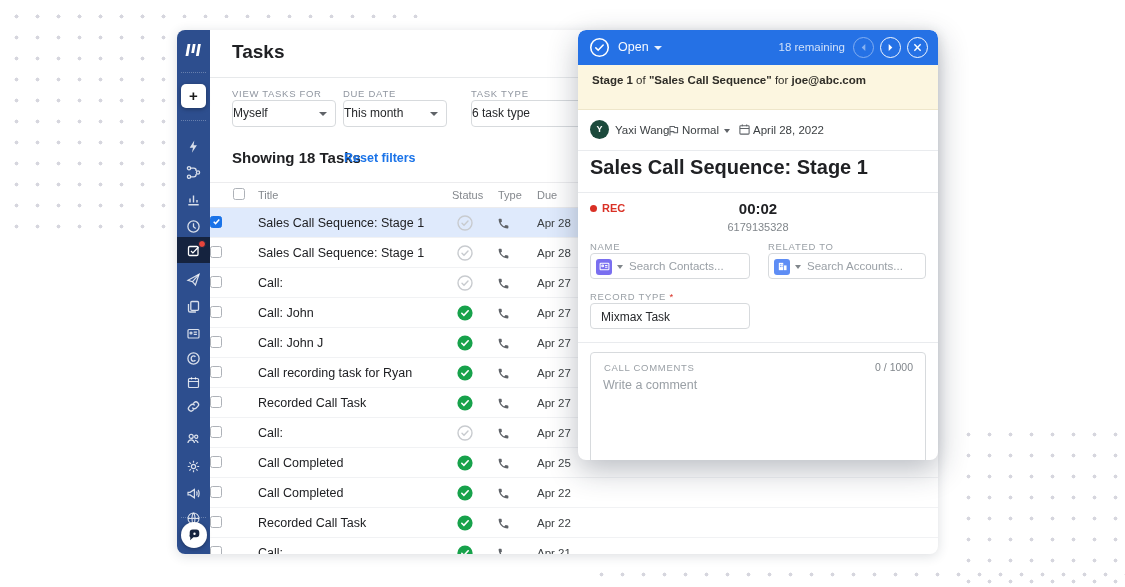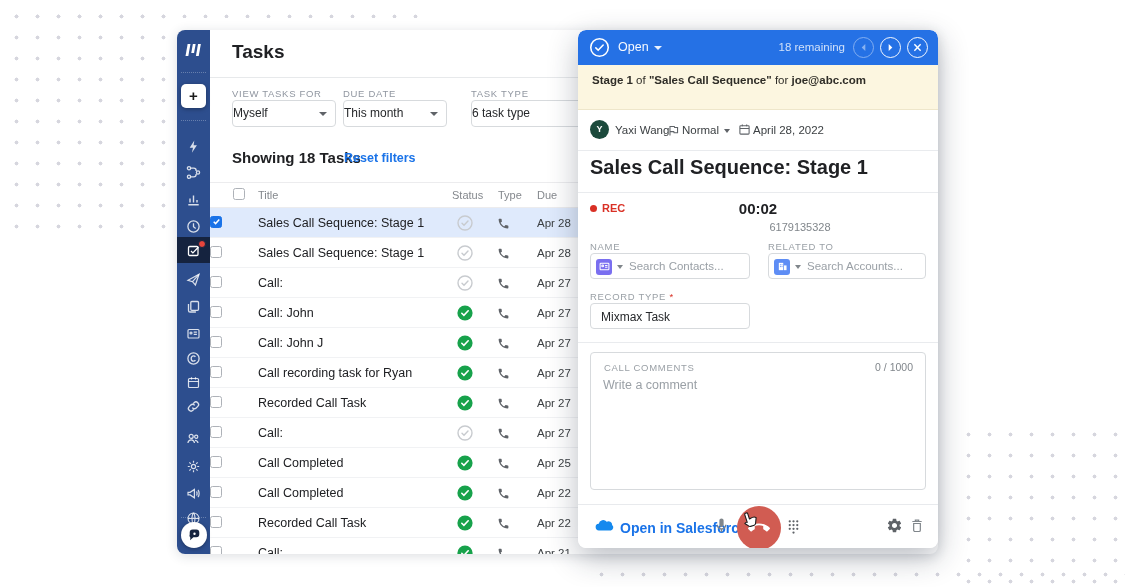--- a/index.html
+++ b/index.html
@@ -48,21 +48,21 @@
   .rows { position:absolute; left:0; top:178px; width:100%; }
   .trow { position:relative; height:30px; border-bottom:1px solid #f1f2f4; cursor:pointer; }
   .trow.selected { background:#dfeafc; }
   .t-title { position:absolute; left:48px; top:8px; font-size:12.5px; color:#202124; }
   .t-status { position:absolute; left:247px; top:7px; width:16px; height:16px; }
   .t-status svg { position:absolute; left:0; top:0; }
   .t-type { position:absolute; left:287px; top:8px; }
   .t-due { position:absolute; left:327px; top:8.5px; font-size:11.5px; color:#3c4043; }
 
   
-  .detail { position:absolute; left:578px; top:30px; width:360px; height:518px; background:#fff; border-radius:8px; box-shadow:0 10px 30px rgba(25,35,55,.30); overflow:hidden; }
+  .detail { position:absolute; left:578px; top:30px; width:360px; height:430px; background:#fff; border-radius:8px; box-shadow:0 10px 30px rgba(25,35,55,.30); overflow:hidden; }
   .dp-head { position:absolute; left:0; top:0; width:100%; height:35px; background:#2571e5; border-radius:8px 8px 0 0; }
   .dp-check { position:absolute; left:11px; top:7px; }
   .dp-open { position:absolute; left:40px; top:10px; font-size:12.5px; color:rgba(255,255,255,.96); cursor:pointer; }
   .dp-open .wcaret { display:inline-block; width:0; height:0; border-left:4px solid transparent; border-right:4px solid transparent; border-top:4.5px solid rgba(255,255,255,.9); margin-left:5px; vertical-align:middle; }
   .dp-remaining { position:absolute; right:93px; top:11px; font-size:11.5px; color:rgba(255,255,255,.78);text-align:center; }
   .hbtn { position:absolute; top:7px; width:21px; height:21px; border-radius:50%; border:1.4px solid rgba(255,255,255,.95); display:flex; align-items:center; justify-content:center; cursor:pointer; }
   .hbtn.dim { opacity:.45; }
   .banner { position:absolute; left:0; top:35px; width:100%; height:45px; background:#fcf6e0; border-bottom:1px solid #eee6ca; padding:7px 14px; }
   .banner .l1 { font-size:11.5px; color:#2f2d27; line-height:16px; }
   .banner .l1 b { font-weight:700; }
@@ -75,21 +75,21 @@
   .m-priority { position:absolute; left:104px; top:6px; font-size:11.5px; color:#3c4043; cursor:pointer; }
   .m-pcaret { position:absolute; left:146px; top:11px; width:0; height:0; border-left:3.5px solid transparent; border-right:3.5px solid transparent; border-top:4px solid #5f6368; }
   .m-cal { position:absolute; left:160px; top:4px; }
   .m-date { position:absolute; left:175px; top:6px; font-size:11.5px; color:#3c4043; }
   .dp-div { position:absolute; left:0; width:100%; border-top:1px solid #e9ebee; }
   .dp-title { position:absolute; left:12px; top:126px; font-size:20px; font-weight:600; color:#202124; }
 
   .rec { position:absolute; left:12px; top:172px; font-size:11px; font-weight:700; color:#d93025; }
   .rec::before { content:""; display:inline-block; width:7px; height:7px; border-radius:50%; background:#d93025; margin-right:5px; }
   .timer { position:absolute; left:0; top:170px; width:100%; text-align:center; font-size:15px; font-weight:700; color:#202124; }
-  .phonenum { position:absolute; left:0; top:191px; width:100%; text-align:center; font-size:11px; color:#80868b;margin-left:42px; }
+  .phonenum { position:absolute; left:0; top:191px; width:100%; text-align:center; font-size:11px; color:#80868b; }
 
   .flbl { position:absolute; font-size:9.5px; letter-spacing:.7px; color:#9aa0a6; }
   .flbl .req { color:#d93025; }
   .field { position:absolute; height:26px; border:1px solid #d7dadd; border-radius:4px; background:#fff; }
   .field .isq { position:absolute; left:5px; top:4.5px; width:16px; height:16px; border-radius:3px; display:flex; align-items:center; justify-content:center; }
   .isq.purple { background:#7a6ff0; }
   .isq.blue { background:#5e8df5; }
   .field .fcaret { position:absolute; left:26px; top:11px; width:0; height:0; border-left:3.5px solid transparent; border-right:3.5px solid transparent; border-top:4px solid #80868b; cursor:pointer; }
   .field input { position:absolute; left:38px; top:0; width:calc(100% - 42px); height:24px; border:none; outline:none; font-size:11.5px; color:#3c4043; font-family:Liberation Sans, sans-serif; background:transparent; }
   .field input::placeholder { color:#9aa0a6; }

